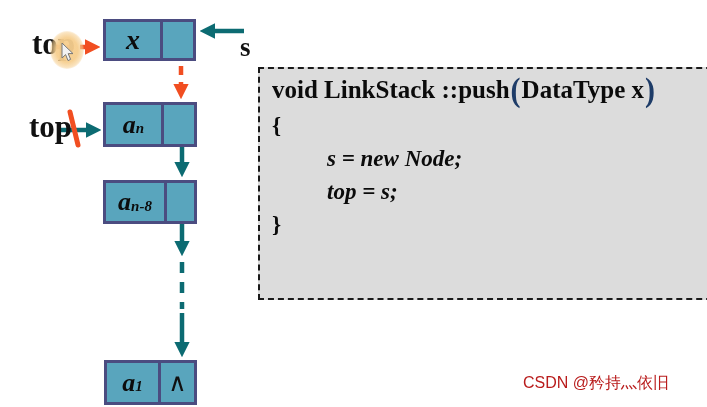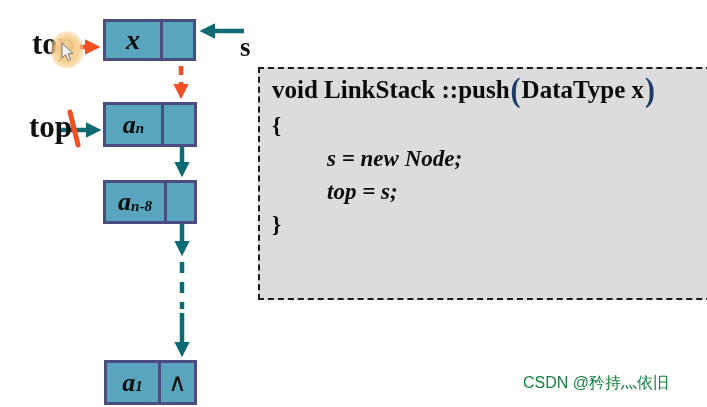--- a/index.html
+++ b/index.html
@@ -67,21 +67,21 @@
     background:radial-gradient(ellipse at center,
       rgba(246,206,142,0.95) 0 45%,
       rgba(246,206,142,0.55) 65%,
       rgba(246,206,142,0) 75%);
   }
   .cursor{position:absolute;left:61px;top:43px;}
 
   
   .watermark{
     position:absolute;left:523px;top:373px;width:180px;
-    font-family:"Liberation Sans", sans-serif;font-size:16px;color:#15803d;
+    font-family:"Liberation Sans", sans-serif;font-size:16px;color:#b91c1c;
     white-space:nowrap;
   }
 </style>
 </head>
 <body>
 
 <div class="stage">
 
   <svg class="overlay" width="707" height="407" viewBox="0 0 707 407">
     <defs>

